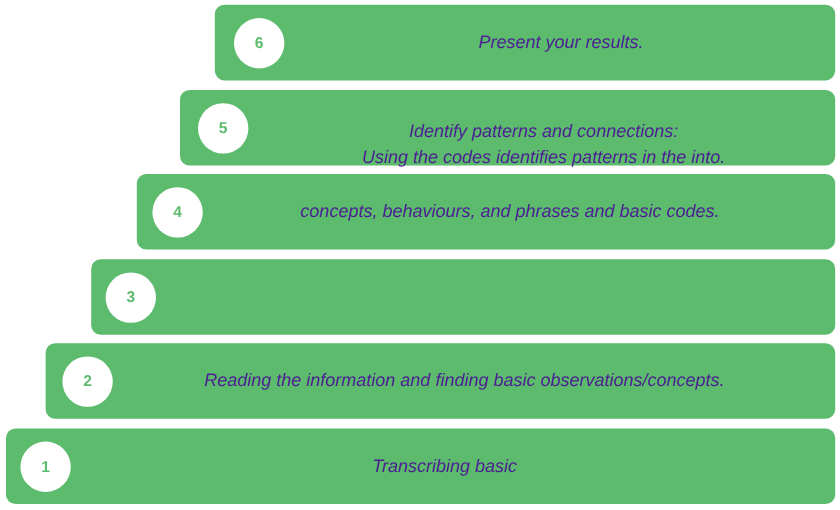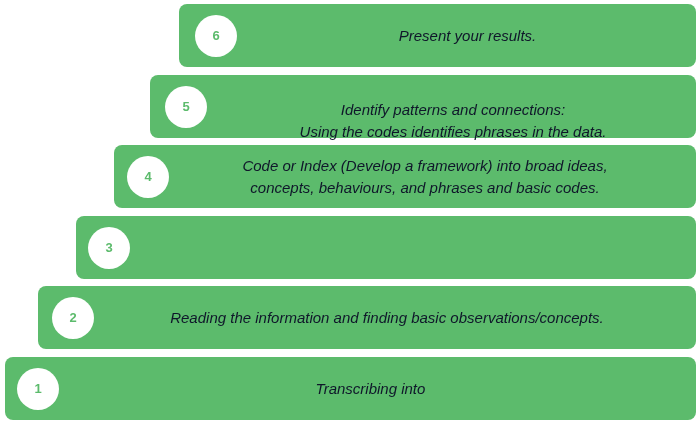--- a/index.html
+++ b/index.html
@@ -1,57 +1,56 @@
 <!DOCTYPE html>
 <html><head>
 <meta charset="utf-8">
 <style>
   html, body { margin:0; padding:0; background:#ffffff; }
   body { width:700px; height:425px; position:relative; overflow:hidden; font-family:"Liberation Sans", sans-serif; }
   .step { position:absolute; right:4px; height:63px; background:#5cbb6c; border-radius:8px; }
   .circle { position:absolute; top:50%; transform:translateY(-50%); width:42px; height:42px; border-radius:50%; background:#ffffff;
     display:flex; align-items:center; justify-content:center; color:#5cbb6c; font-weight:bold; font-size:13px; }
   .text { position:absolute; top:0; bottom:0; display:flex; flex-direction:column; align-items:center; justify-content:center;
-    color:#0f172a; font-style:italic; font-size:15px; line-height:22px; text-align:center; }
+    color:#4c1d95; font-style:italic; font-size:15px; line-height:22px; text-align:center; }
 </style>
 </head>
 <body>
 
 <div class="step" style="left:179px; top:4px;">
   <div class="circle" style="left:16px;">6</div>
   <div class="text" style="left:70px; right:10px;">
     <span>Present your results.</span>
   </div>
 </div>
 
 <div class="step" style="left:150px; top:75px;">
   <div class="circle" style="left:15px;">5</div>
   <div class="text" style="left:70px; right:10px;margin-top:28px;">
     <span>Identify patterns and connections:</span>
-    <span>Using the codes identifies phrases in the data.</span>
+    <span>Using the codes identifies patterns in the into.</span>
   </div>
 </div>
 
 <div class="step" style="left:114px; top:145px;">
   <div class="circle" style="left:13px;">4</div>
   <div class="text" style="left:60px; right:20px;">
-    <span>Code or Index (Develop a framework) into broad ideas,</span>
     <span>concepts, behaviours, and phrases and basic codes.</span>
   </div>
 </div>
 
 <div class="step" style="left:76px; top:216px;">
   <div class="circle" style="left:12px;">3</div>
 </div>
 
 <div class="step" style="left:38px; top:286px;">
   <div class="circle" style="left:14px;">2</div>
   <div class="text" style="left:60px; right:20px;">
     <span>Reading the information and finding basic observations/concepts.</span>
   </div>
 </div>
 
 <div class="step" style="left:5px; top:357px;">
   <div class="circle" style="left:12px;">1</div>
   <div class="text" style="left:60px; right:20px;">
-    <span>Transcribing into</span>
+    <span>Transcribing basic</span>
   </div>
 </div>
 
 </body></html>

